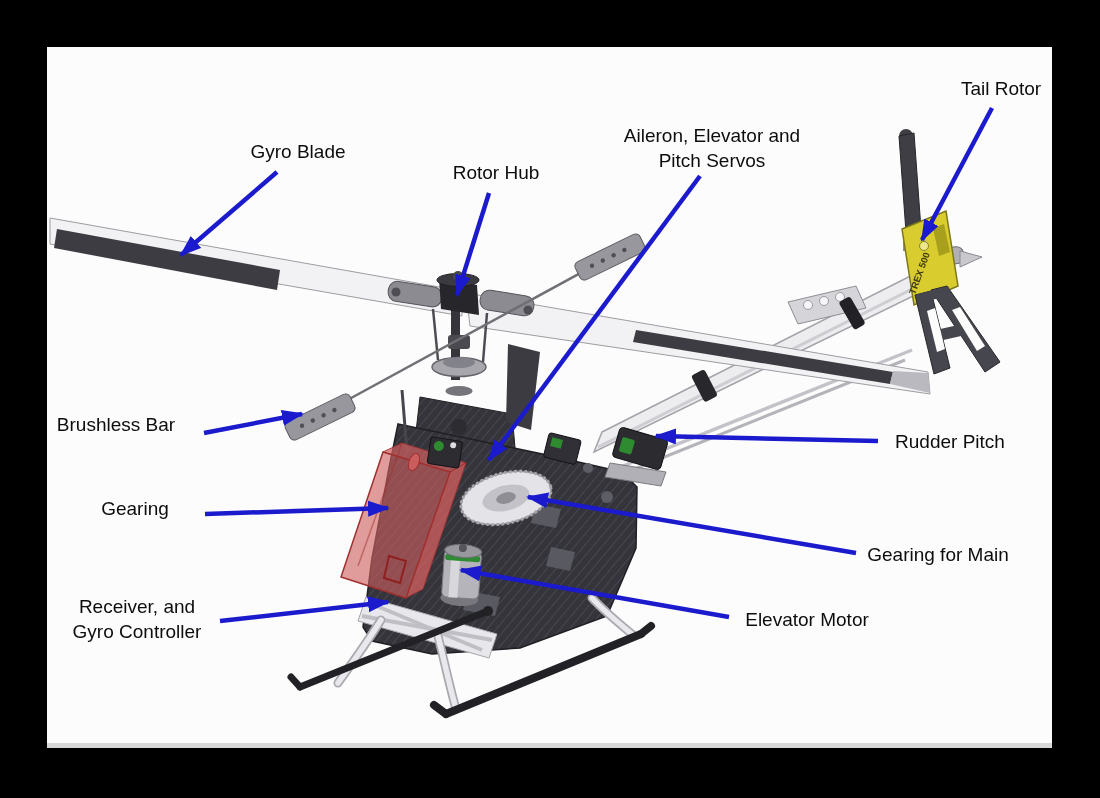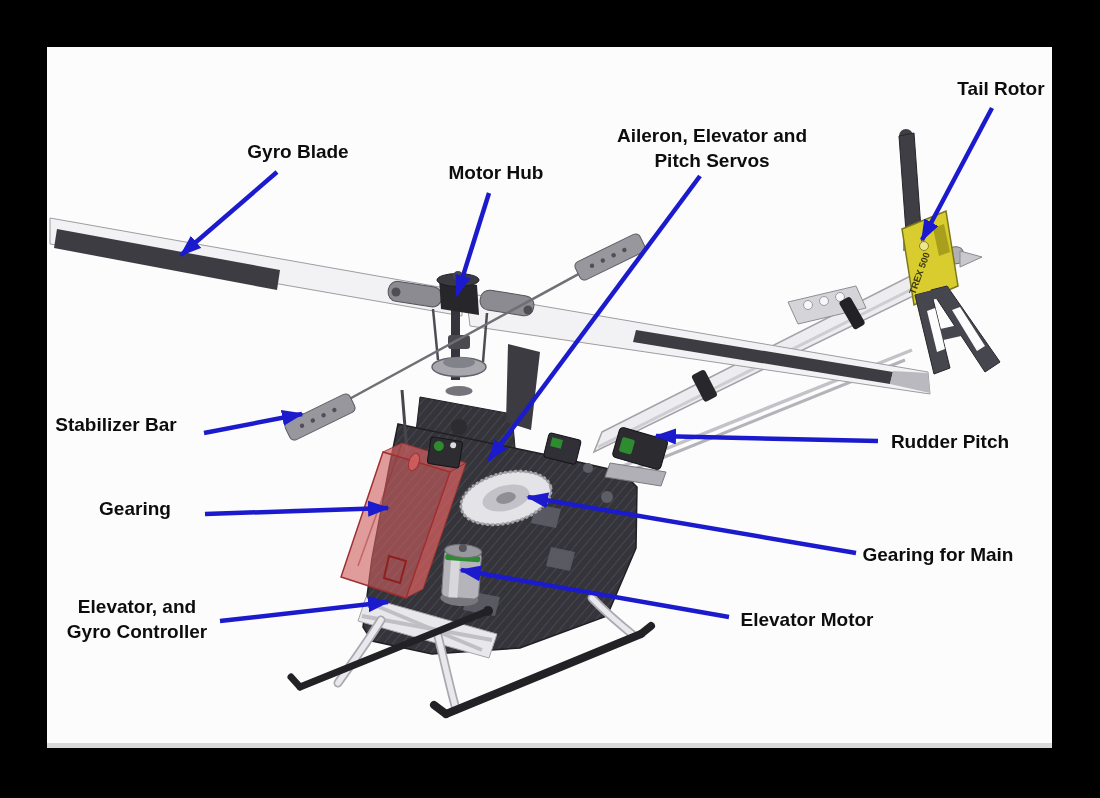--- a/index.html
+++ b/index.html
@@ -3,21 +3,21 @@
 <meta charset="utf-8">
 <style>
   html,body{margin:0;padding:0;background:#000;}
   .stage{
     position:relative;width:1100px;height:798px;background:#000;
     font-family:"Liberation Sans",sans-serif;overflow:hidden;
   }
   svg.scene{position:absolute;left:0;top:0;}
   .label{
     position:absolute;transform:translate(-50%,-50%);
-    color:var(--label_text,#0d0d0d);font-weight:bold;font-size:19px;
+    color:var(--label_text,#0d0d0d);font-weight:normal;font-size:19px;
     line-height:25px;text-align:center;white-space:pre-line;
   }
   .callout{stroke:var(--annotation_blue,#1b1bcd);stroke-width:4.5;fill:none;}
   .ah-poly{fill:var(--annotation_blue,#1b1bcd);}
   .fin{fill:var(--fin_yellow,#d8cc2e);}
   .batt{fill:var(--battery_red,#cf5f5f);}
 </style>
 </head>
 <body>
 
@@ -216,26 +216,26 @@
     <line class="callout" x1="205" y1="514" x2="388" y2="508" marker-end="url(#ah)"></line>
     <line class="callout" x1="220" y1="621" x2="388" y2="602" marker-end="url(#ah)"></line>
     <line class="callout" x1="878" y1="441" x2="656" y2="436" marker-end="url(#ah)"></line>
     <line class="callout" x1="856" y1="553" x2="528" y2="497" marker-end="url(#ah)"></line>
     <line class="callout" x1="729" y1="617" x2="461" y2="570" marker-end="url(#ah)"></line>
   </g>
 </svg>
 
 <div>
   <div class="label" style="left:298px;top:151px">Gyro Blade</div>
-  <div class="label" style="left:496px;top:172px">Motor Hub</div>
+  <div class="label" style="left:496px;top:172px">Rotor Hub</div>
   <div class="label" style="left:712px;top:148px">Aileron, Elevator and
 Pitch Servos</div>
   <div class="label" style="left:1001px;top:88px">Tail Rotor</div>
-  <div class="label" style="left:116px;top:424px">Stabilizer Bar</div>
+  <div class="label" style="left:116px;top:424px">Brushless Bar</div>
   <div class="label" style="left:135px;top:508px">Gearing</div>
-  <div class="label" style="left:137px;top:619px">Elevator, and
+  <div class="label" style="left:137px;top:619px">Receiver, and
 Gyro Controller</div>
   <div class="label" style="left:950px;top:441px">Rudder Pitch</div>
   <div class="label" style="left:938px;top:554px">Gearing for Main</div>
   <div class="label" style="left:807px;top:619px">Elevator Motor</div>
 </div>
 
 </div>
 
 </body></html>

